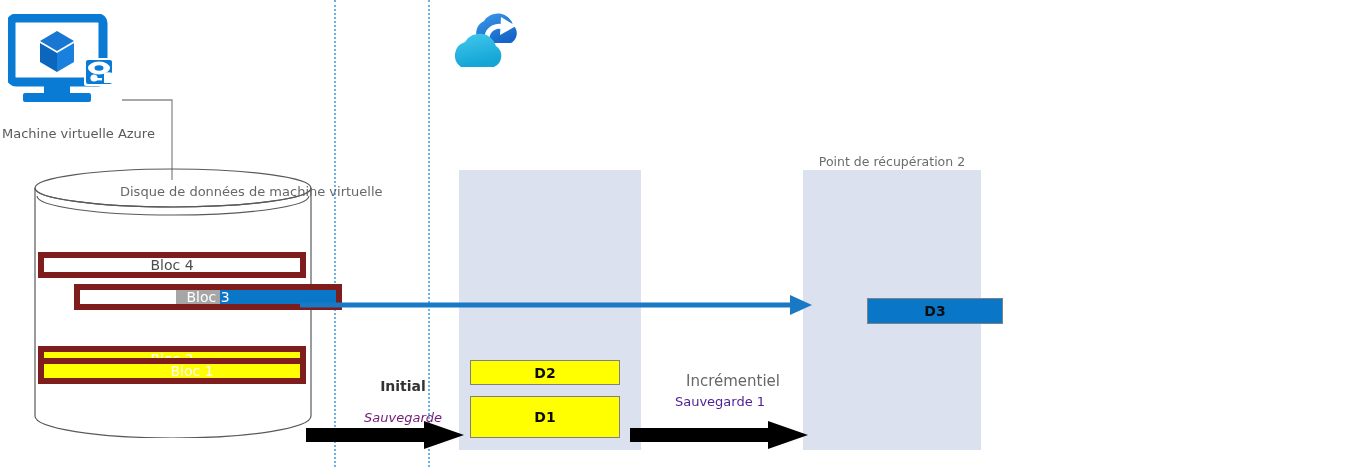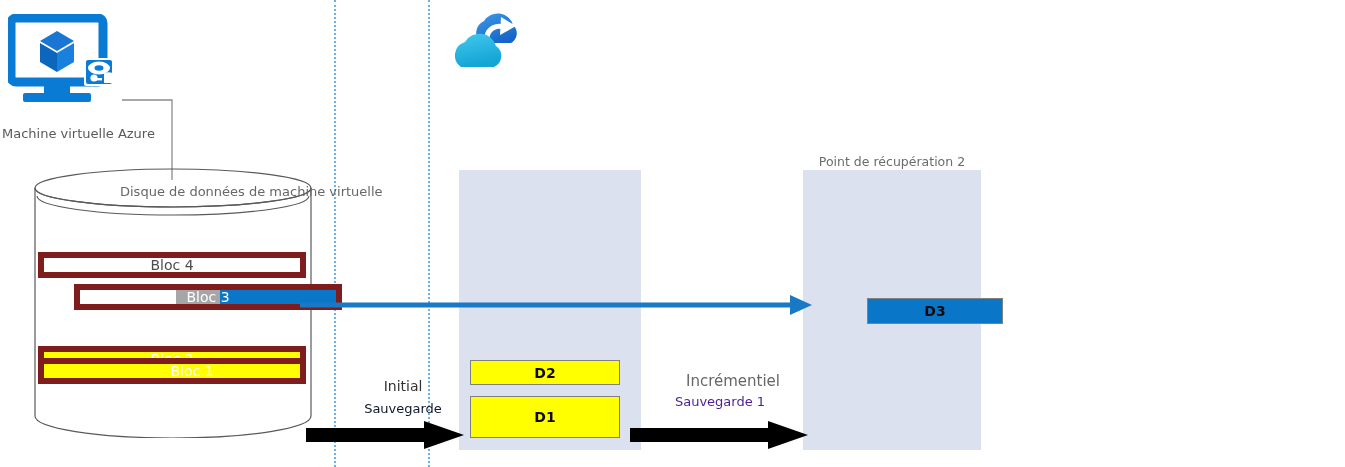--- a/index.html
+++ b/index.html
@@ -125,28 +125,29 @@
   
   #black-arrow-initial { left: 306px; top: 420px; width: 158px; height: 30px; }
   #black-arrow-incremental { left: 630px; top: 420px; width: 178px; height: 30px; }
 
   
   .cap-line { white-space: nowrap; }
   #cap-initial { left: 348px; top: 378px; width: 110px; text-align: center; }
   #cap-initial .cap-strong {
     display: block;
     font-size: 14px;
-    font-weight: normal;
+    font-weight: bold;
     color: #333333;
   }
   #cap-initial .cap-sub {
     display: block;
     font-size: 13px;
-    color: #0f172a;
-    margin-top: 7px;
+    color: #701a75;
+    margin-top: 16px;
+    font-style: italic;
   }
   #cap-incremental { left: 660px; top: 372px; width: 120px; text-align: center; }
   #cap-incremental .cap-strong {
     display: block;
     font-size: 15px;
     color: #676767;
     text-align: right;
   }
   #cap-incremental .cap-sub {
     display: block;

